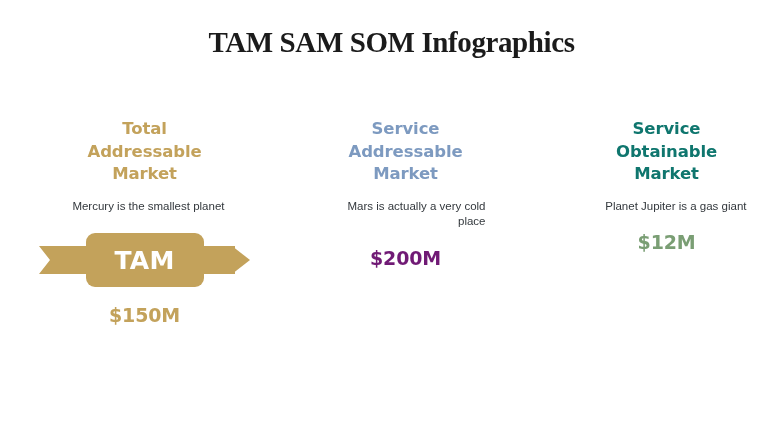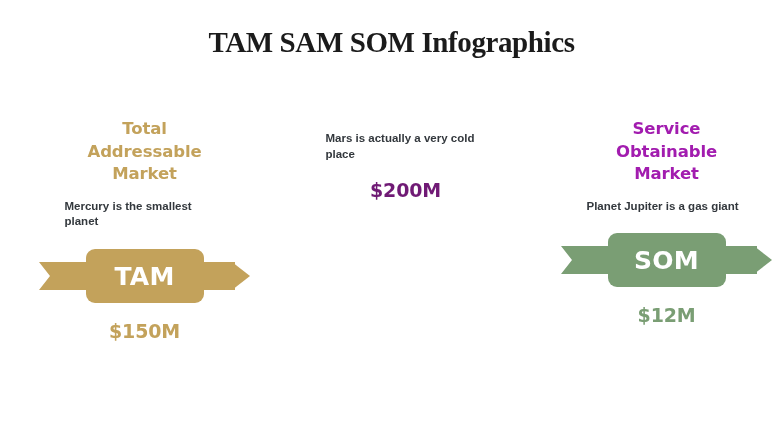--- a/index.html
+++ b/index.html
@@ -60,23 +60,23 @@
     line-height: 1.37;
     text-align: center;
     letter-spacing: -0.1px;
     width: 150px;
   }
 
   .col-desc {
     margin-top: 13px;
     font-family: "Liberation Sans", sans-serif;
     font-size: 11.5px;
-    font-weight: bold;
+    font-weight: normal;
     line-height: 1.36;
-    text-align: left;
+    text-align: right;
     color: #33383d;
     width: 160px;
   }
 
   
   .ribbon-wrap {
     margin-top: 19px;
     width: 215px;
     height: 54px;
     position: relative;
@@ -131,34 +131,25 @@
           <rect class="ribbon-tail-bar-left" x="18" y="13" width="40" height="28" fill="#c3a25b"></rect>
           <rect class="ribbon-tail-bar-right" x="158" y="13" width="40" height="28" fill="#c3a25b"></rect>
           <rect class="ribbon-body" x="49" y="0" width="118" height="54" rx="9" ry="9" fill="#c3a25b"></rect>
         </svg>
         <div class="ribbon-label" style="color: rgb(255, 255, 255);">TAM</div>
       </div>
       <div class="col-value" style="color: rgb(195, 162, 91);">$150M</div>
     </div>
 
     <div class="col">
+      <div class="col-heading" style="color: rgb(125, 154, 192);">Service Addressable Market</div>
       <div class="col-desc">Mars is actually a very cold place</div>
       <div class="col-value" style="color: #701a75;">$200M</div>
     </div>
 
     <div class="col">
-      <div class="col-heading" style="color: #a21caf;">Service Obtainable Market</div>
+      <div class="col-heading" style="color: #0f766e;">Service Obtainable Market</div>
       <div class="col-desc">Planet Jupiter is a gas giant</div>
-      <div class="ribbon-wrap">
-        <svg class="ribbon-svg" viewBox="0 0 215 54" preserveAspectRatio="none">
-          <path class="ribbon-tail-left" d="M2,13 L20,13 L20,41 L2,41 L13,27 Z" fill="#7a9e74"></path>
-          <path class="ribbon-tail-right" d="M195,13 L213,27 L195,41 L177,41 L177,13 Z" fill="#7a9e74"></path>
-          <rect class="ribbon-tail-bar-left" x="18" y="13" width="40" height="28" fill="#7a9e74"></rect>
-          <rect class="ribbon-tail-bar-right" x="158" y="13" width="40" height="28" fill="#7a9e74"></rect>
-          <rect class="ribbon-body" x="49" y="0" width="118" height="54" rx="9" ry="9" fill="#7a9e74"></rect>
-        </svg>
-        <div class="ribbon-label" style="color: rgb(255, 255, 255);">SOM</div>
-      </div>
       <div class="col-value" style="color: rgb(122, 158, 116);">$12M</div>
     </div>
 
   </div>
 </div>
 
 </body></html>

